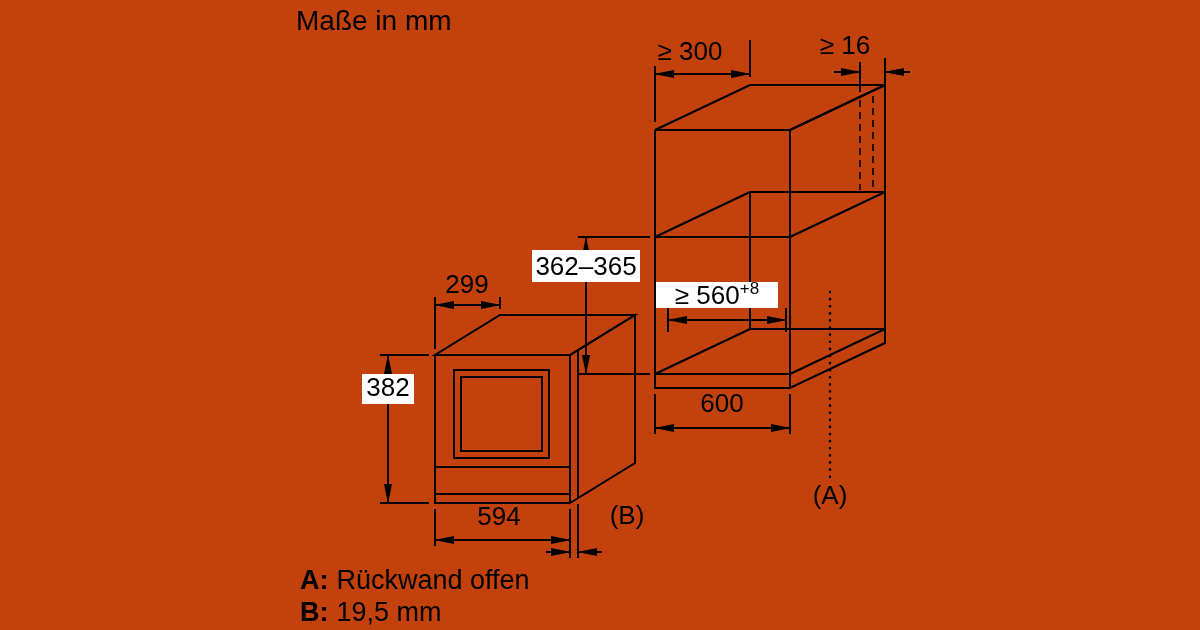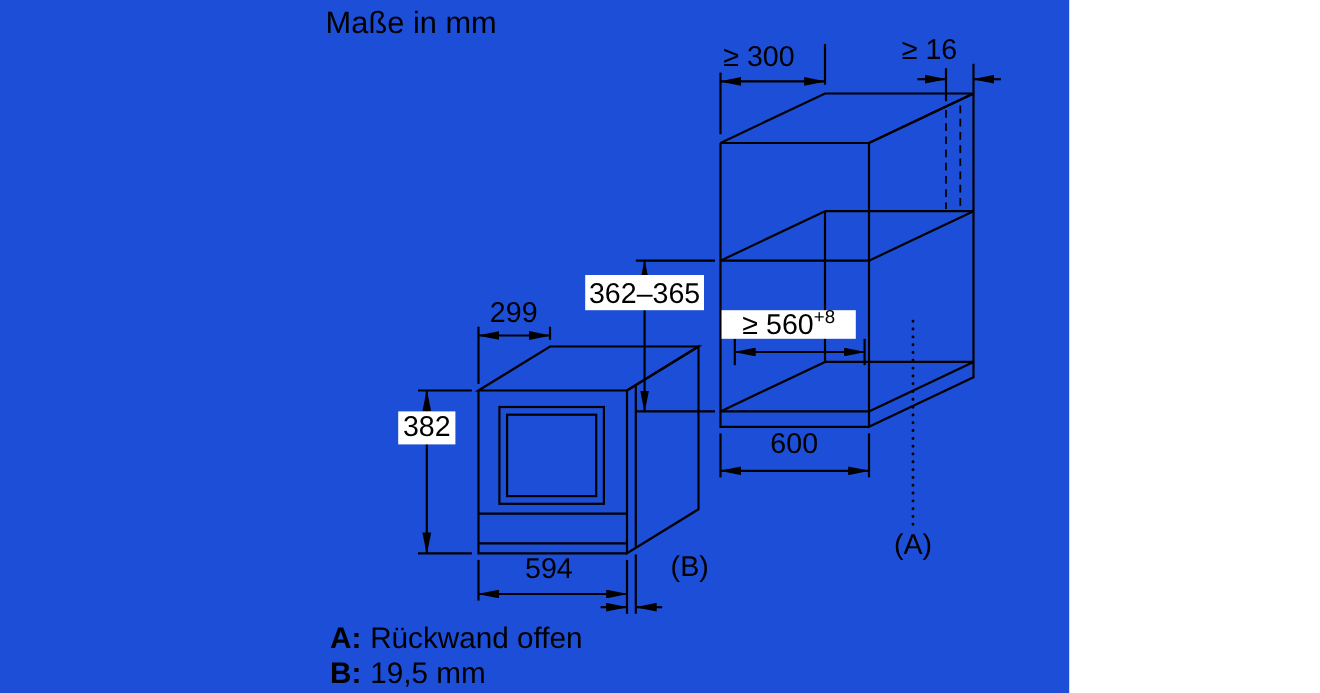--- a/index.html
+++ b/index.html
@@ -1,16 +1,16 @@
 <!DOCTYPE html>
 <html><head>
 <meta charset="utf-8">
 <style>
   html,body{margin:0;padding:0;background:#fff;}
-  .canvas{width:972px;height:630px;background:#1d4ed8;position:relative;overflow:hidden;}
+  .canvas{width:1200px;height:630px;background:#c2410c;position:relative;overflow:hidden;}
   svg{display:block;}
   .ln{stroke:#000;fill:none;stroke-width:2;stroke-linejoin:miter;}
   .hidden-edge{stroke-dasharray:7 5;stroke-width:1.6;}
   .dotted{stroke-dasharray:0.1 7;stroke-linecap:round;stroke-width:2.6;}
   text{font-family:"Liberation Sans","DejaVu Sans",sans-serif;fill:#000;stroke:none;}
   .dim-label{font-size:26px;}
   .mid{text-anchor:middle;}
   .title-text{font-size:28px;}
   .legend-text{font-size:27px;}
   .bold{font-weight:700;}

